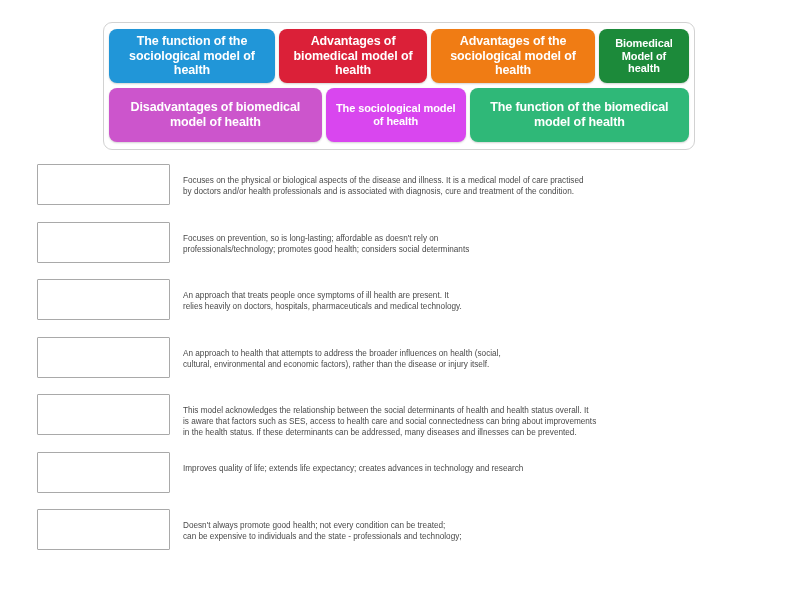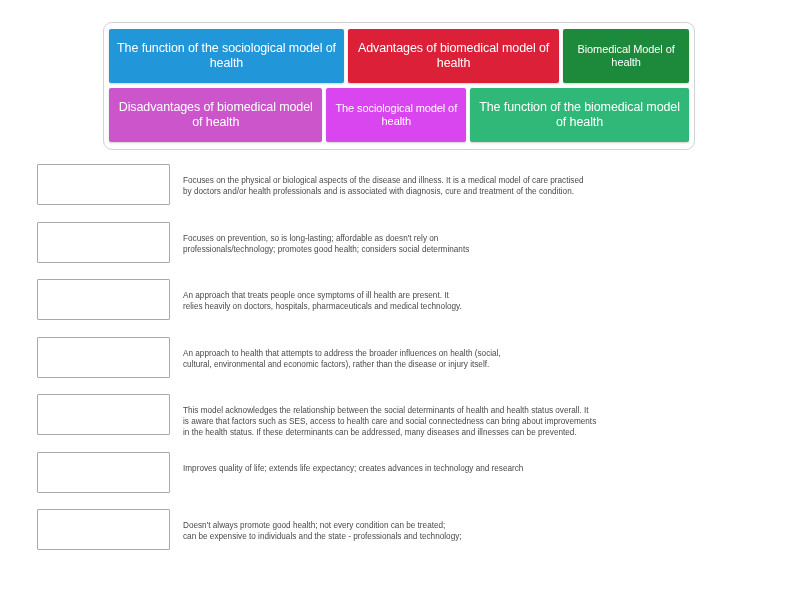--- a/index.html
+++ b/index.html
@@ -35,23 +35,23 @@
     display: flex;
     justify-content: center;
     align-items: stretch;
     gap: 4px;
     width: 100%;
   }
   .chip-row.row-1 { margin-bottom: 5px; }
 
   .chip {
     box-sizing: border-box;
-    border-radius: 2px;
+    border-radius: 8px;
     color: #ffffff;
-    font-weight: normal;
+    font-weight: bold;
     text-align: center;
     display: flex;
     align-items: center;
     justify-content: center;
     line-height: 1.18;
     padding: 4px 7px;
     cursor: grab;
     user-select: none;
     box-shadow: 0 1px 2px rgba(0,0,0,0.18);
     letter-spacing: -0.1px;
@@ -104,20 +104,25 @@
       <div class="chip size-sm" style="background: rgb(33, 150, 216);">
         <span>The function of
 the sociological
 model of health</span>
       </div>
       <div class="chip size-sm" style="background: rgb(219, 32, 56);">
         <span>Advantages
 of biomedical
 model of health</span>
       </div>
+      <div class="chip size-sm" style="background: rgb(240, 124, 20);">
+        <span>Advantages of
+the sociological
+model of health</span>
+      </div>
       <div class="chip size-lg" style="background: rgb(28, 138, 58);">
         <span>Biomedical
 Model of health</span>
       </div>
     </div>
   <div class="chip-row row-2">
       <div class="chip size-sm" style="background: rgb(204, 85, 204);">
         <span>Disadvantages
 of biomedical
 model of health</span>

